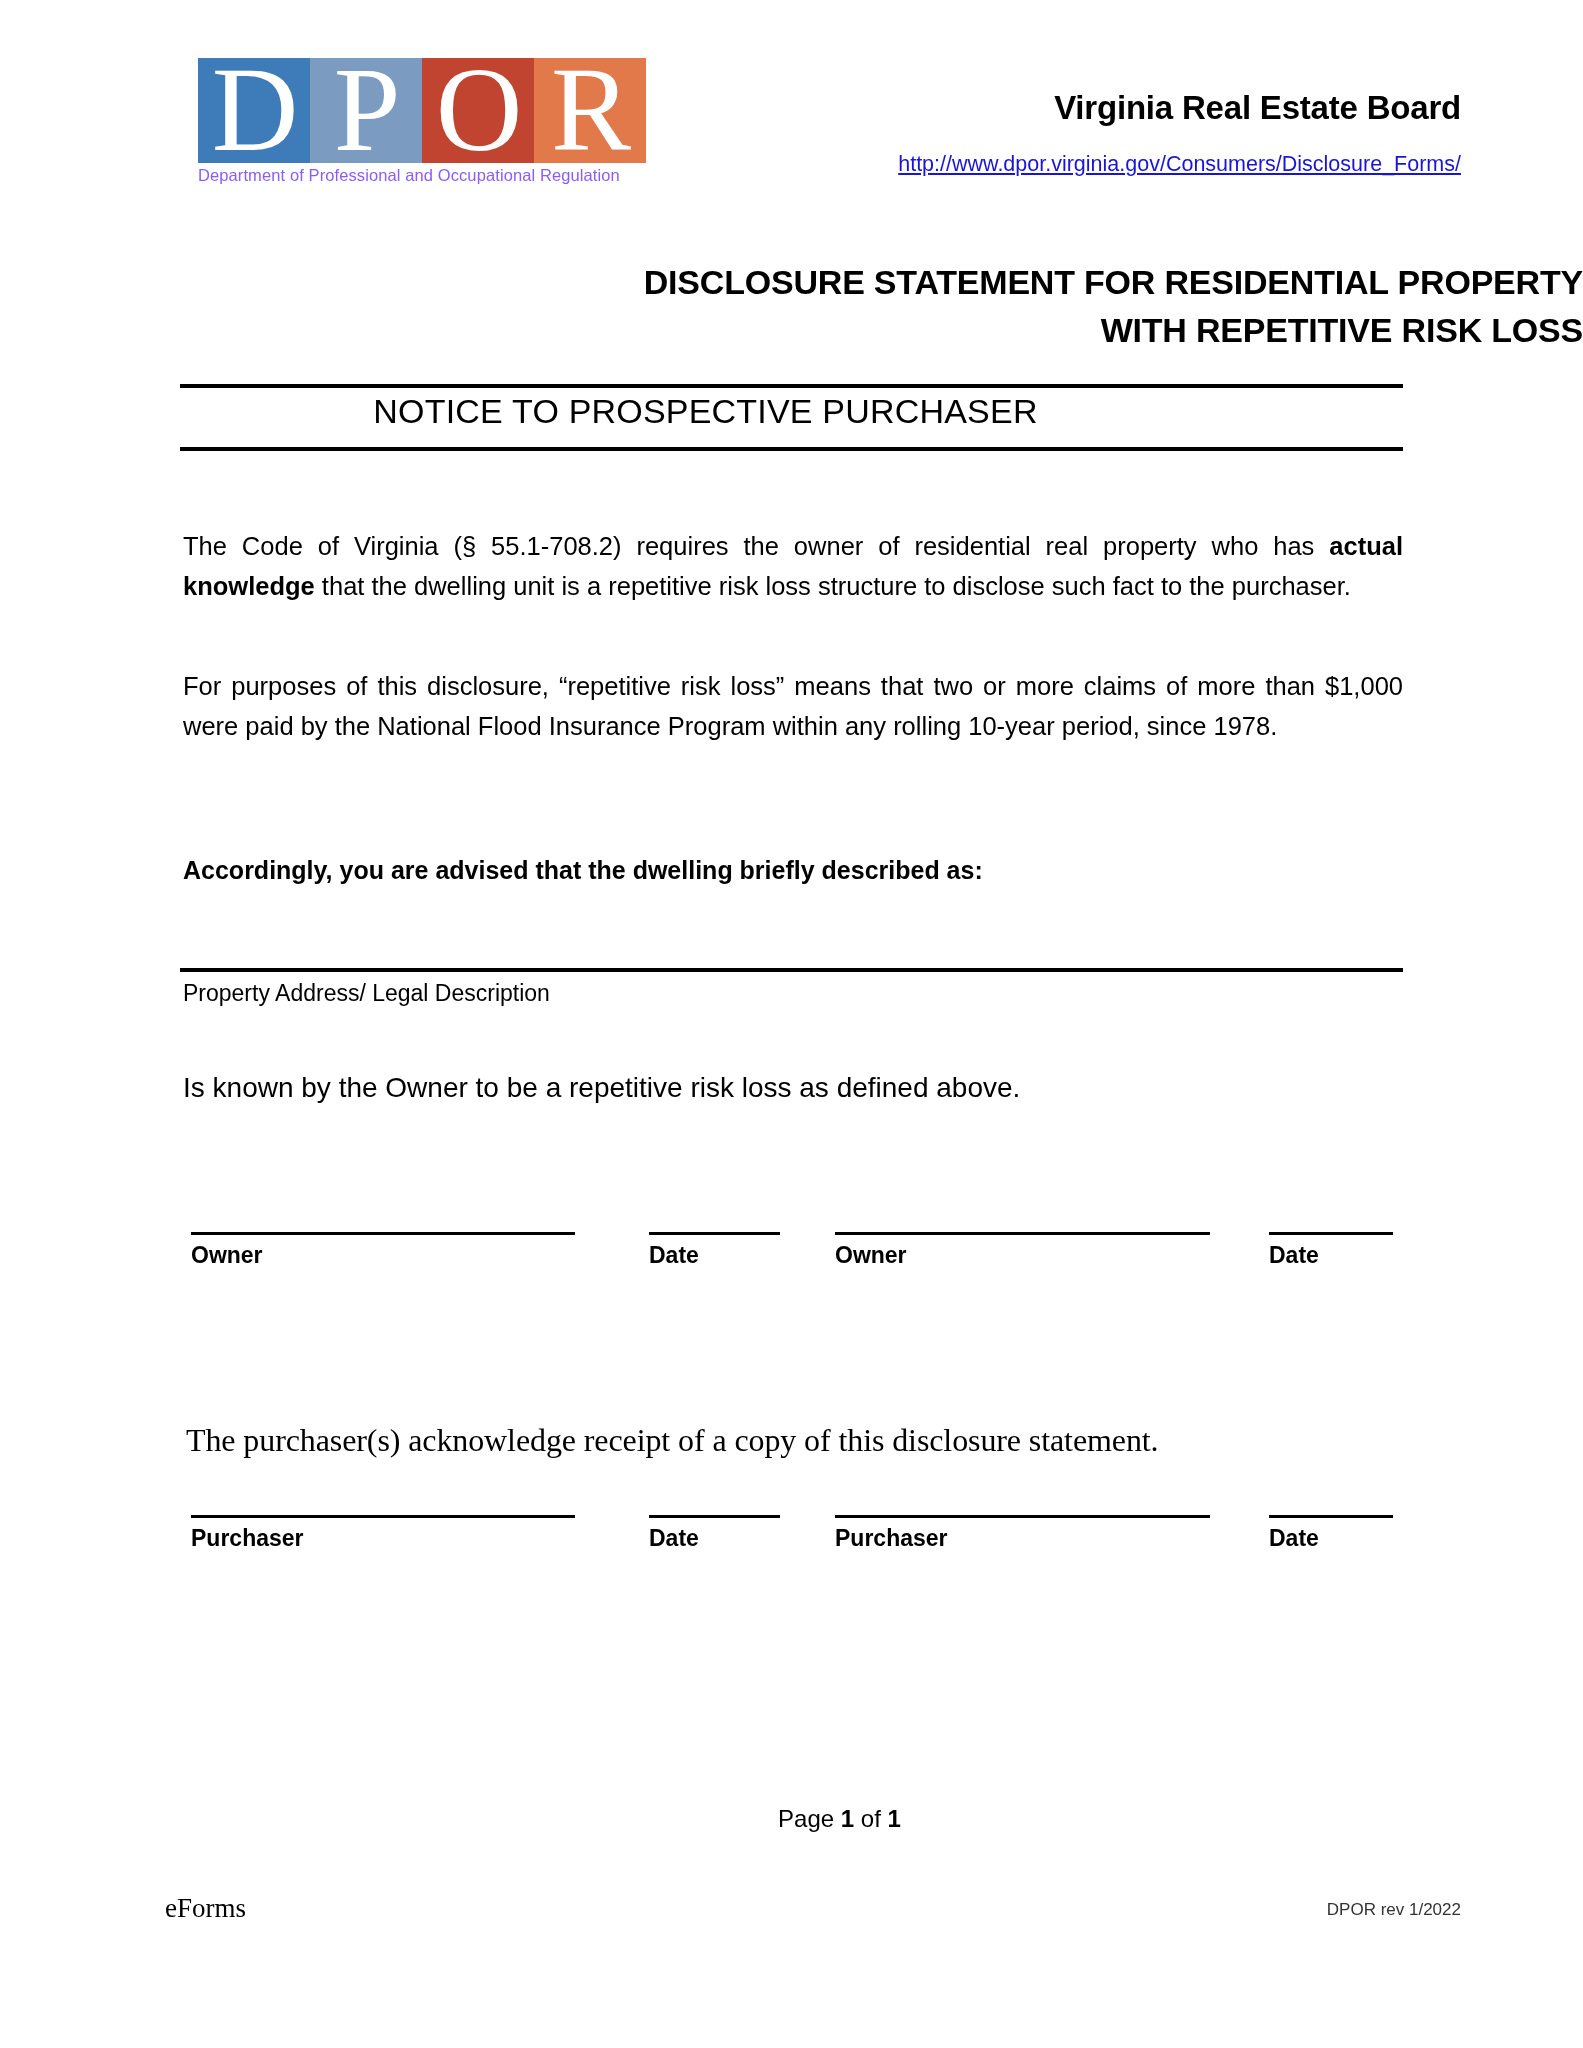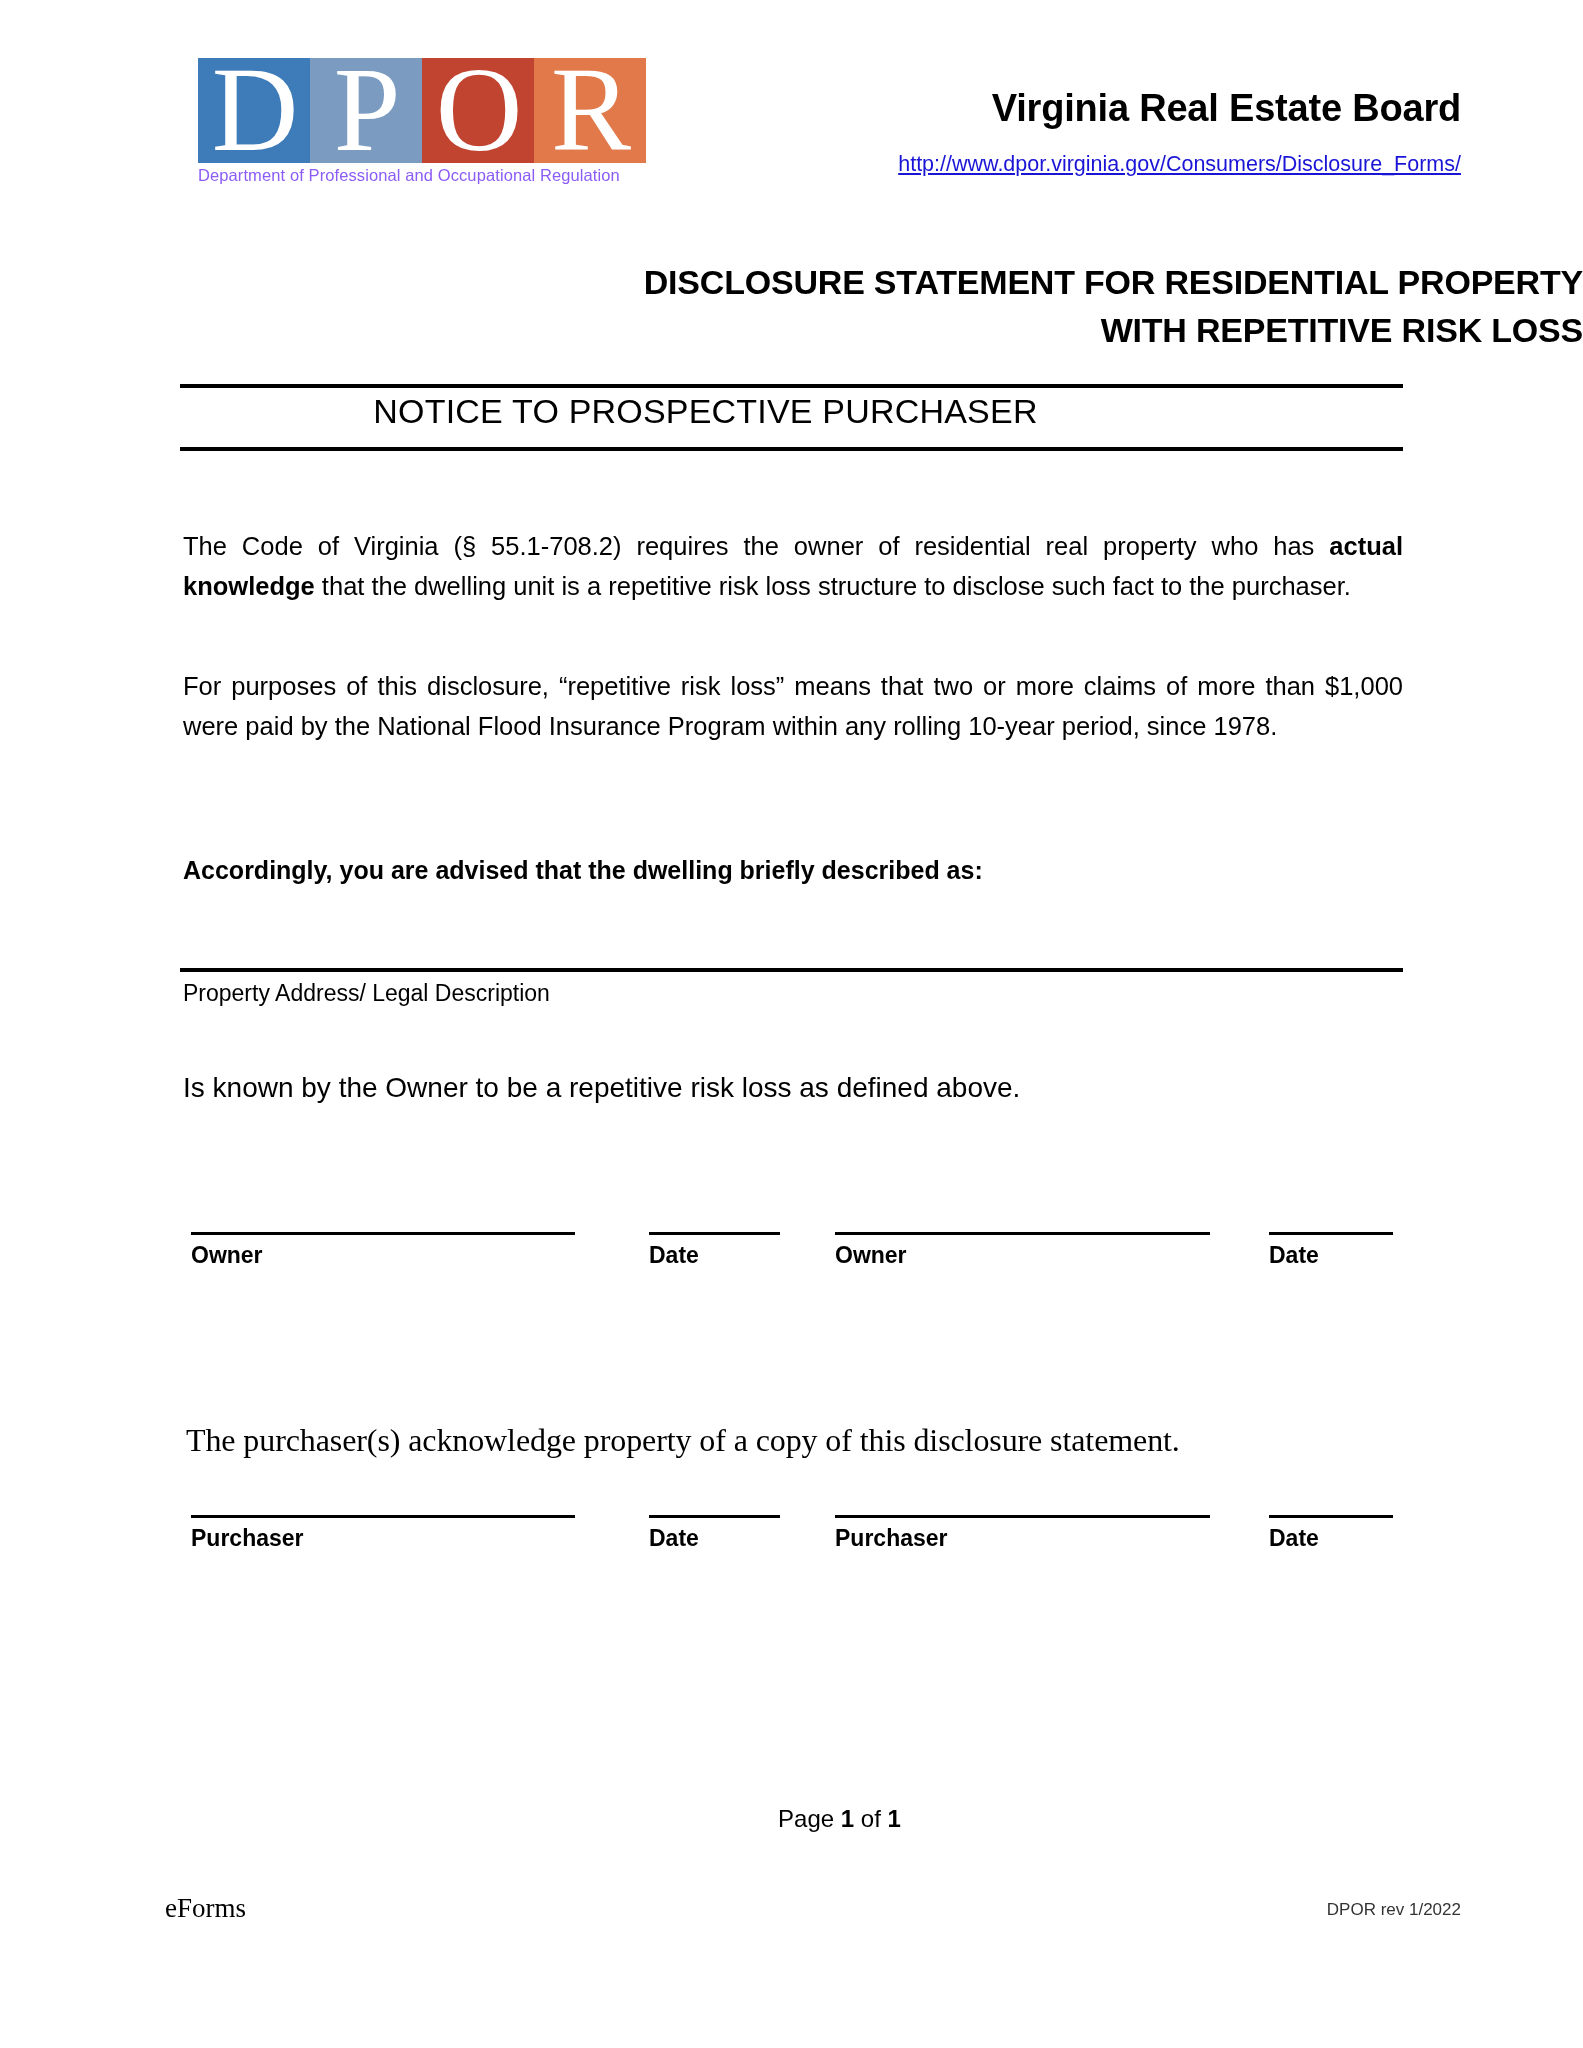--- a/index.html
+++ b/index.html
@@ -68,21 +68,21 @@
     letter-spacing: 0.1px;
     color: #8b5cf6;
     white-space: nowrap;
   }
 
   .board-title {
     position: absolute;
     right: 122px;
     top: 108px;
     transform: translateY(-50%);
-    font-size: 38px;
+    font-size: 33px;
     font-weight: bold;
     letter-spacing: -0.2px;
     white-space: nowrap;
   }
   .board-url {
     position: absolute;
     right: 122px;
     top: 152px;
     font-size: 21.5px;
     color: #1a15d6;
@@ -292,21 +292,21 @@
     <div class="sig-line c2"></div>
     <div class="sig-label l2">Date</div>
 
     <div class="sig-line c3"></div>
     <div class="sig-label l3">Owner</div>
 
     <div class="sig-line c4"></div>
     <div class="sig-label l4">Date</div>
   </div>
 
-  <div class="ack">The purchaser(s) acknowledge property of a copy of this disclosure statement.</div>
+  <div class="ack">The purchaser(s) acknowledge receipt of a copy of this disclosure statement.</div>
 
   <div class="sig-row purchasers">
     <div class="sig-line c1"></div>
     <div class="sig-label l1">Purchaser</div>
 
     <div class="sig-line c2"></div>
     <div class="sig-label l2">Date</div>
 
     <div class="sig-line c3"></div>
     <div class="sig-label l3">Purchaser</div>

